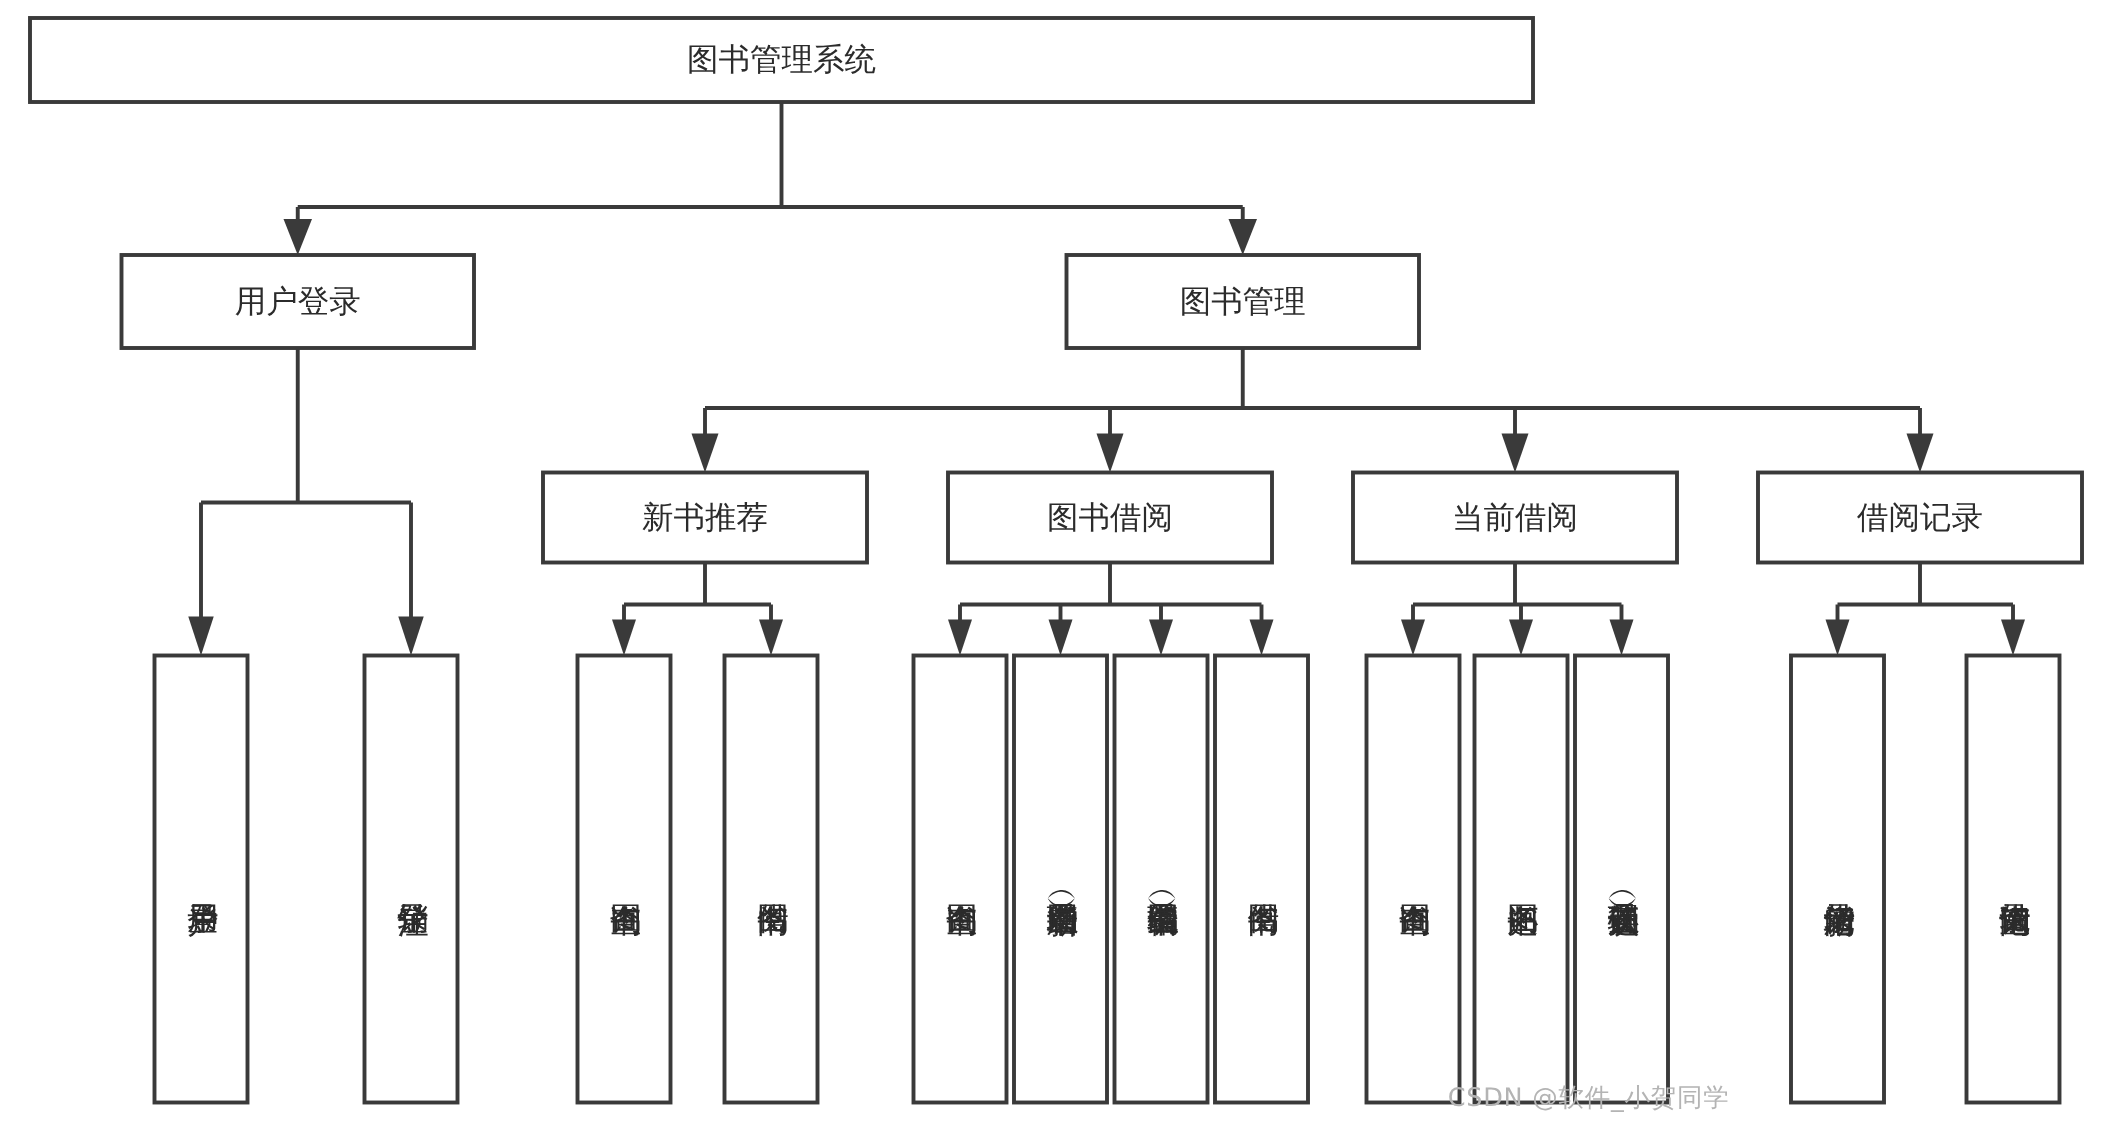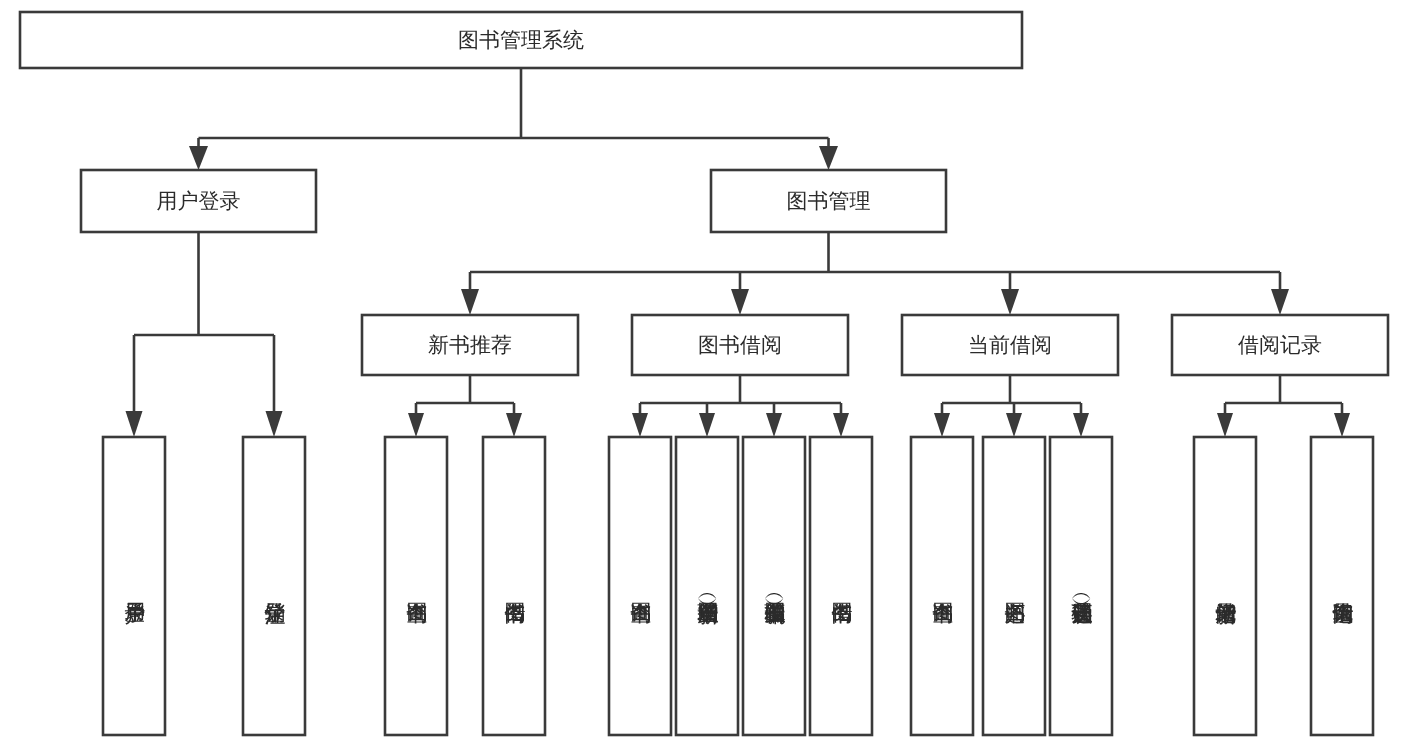--- a/index.html
+++ b/index.html
@@ -234,14 +234,15 @@
       <text class="node-label-vertical" x="1225" y="586">新增借阅记录</text>
     </g>
 
     <g>
       <rect class="node-box" x="1311" y="437" width="62" height="298"></rect>
       <text class="node-label-vertical" x="1342" y="586">查询借阅记录</text>
     </g>
 
   </svg>
 
+  <div class="watermark">CSDN @软件_小贺同学</div>
 
 </div>
 
 </body></html>

